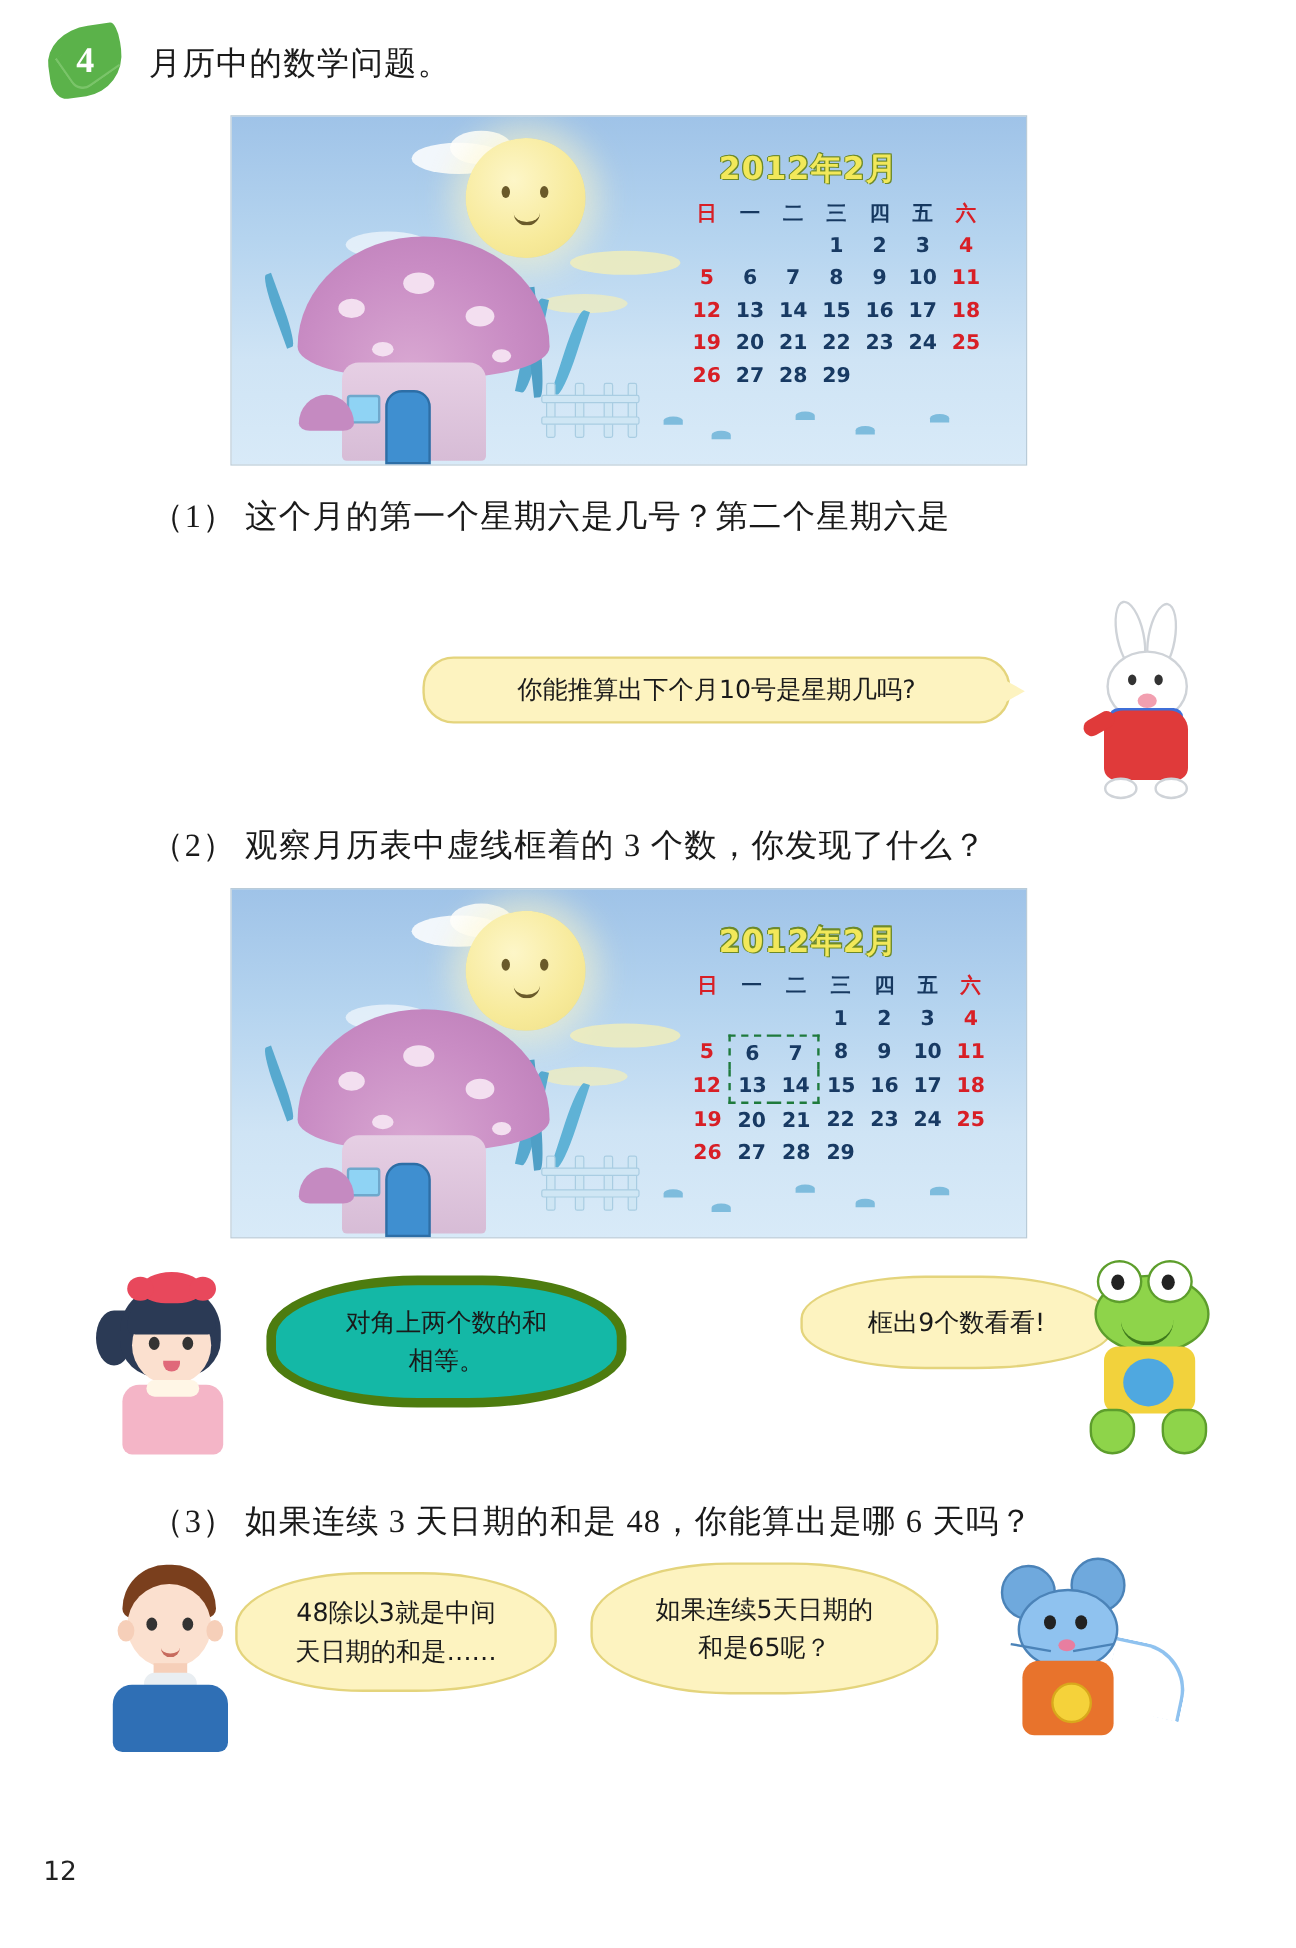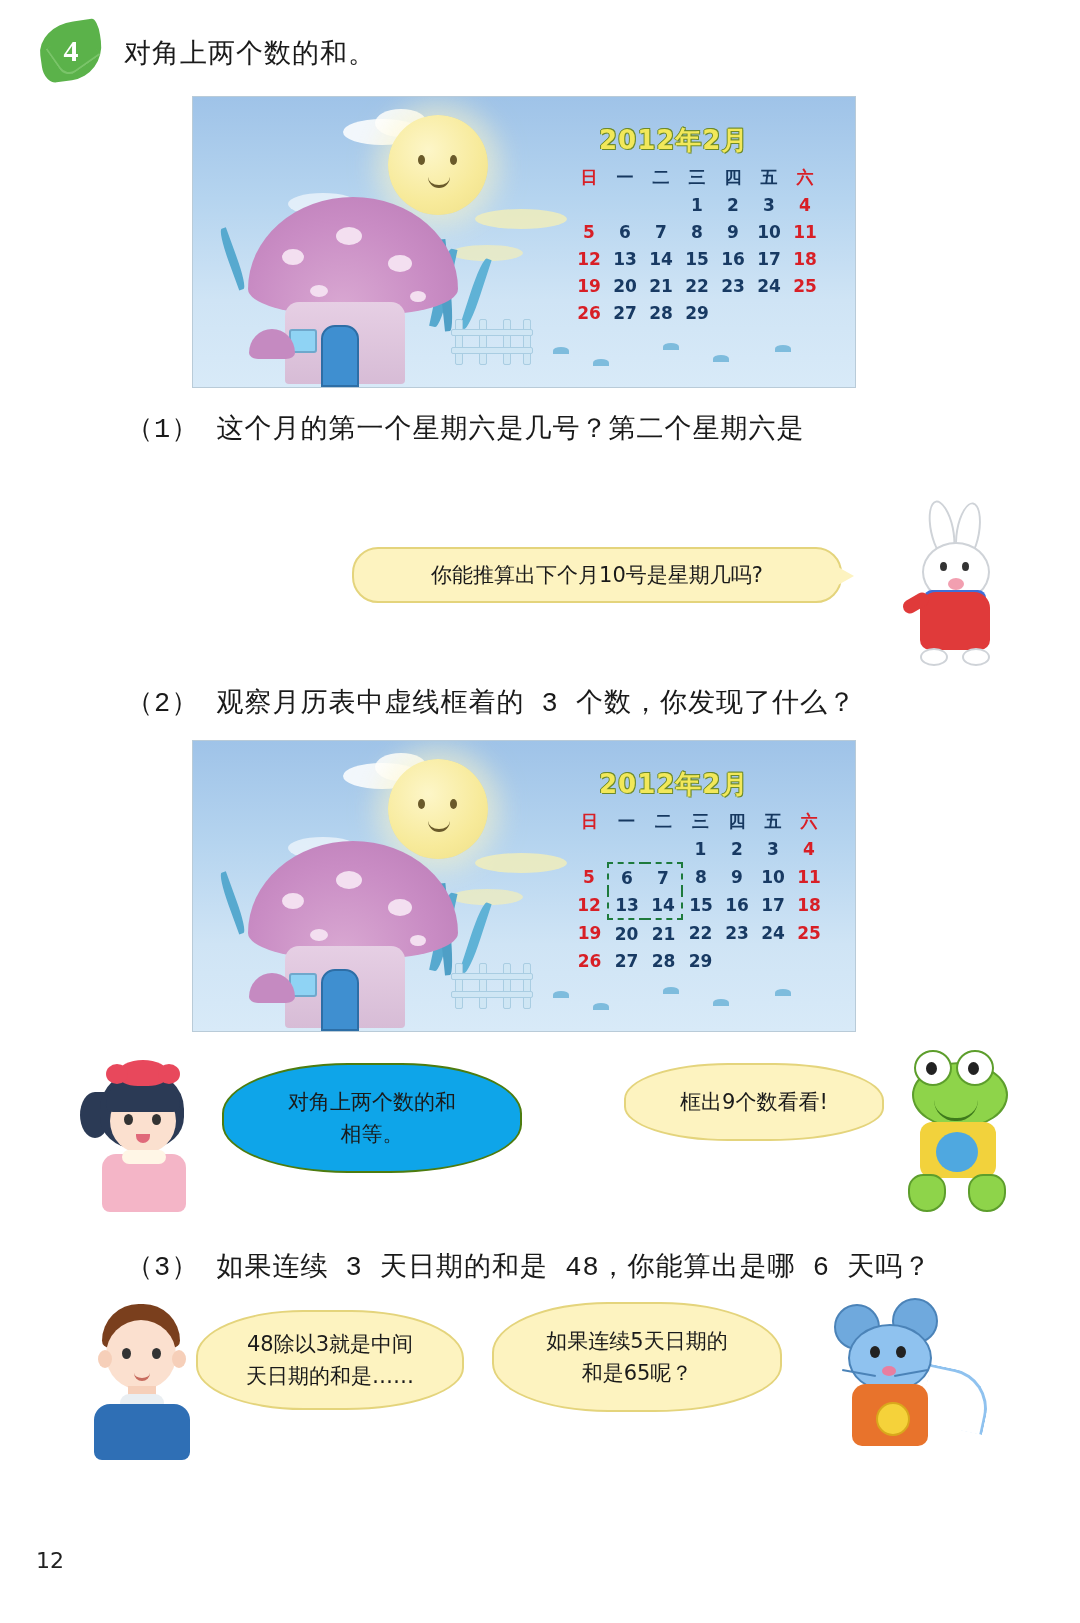--- a/index.html
+++ b/index.html
@@ -264,21 +264,21 @@
   .hl-top-right { border-top: 2px dashed #1e7a3c; border-right: 2px dashed #1e7a3c; }
   .hl-bot-left  { border-bottom: 2px dashed #1e7a3c; border-left: 2px dashed #1e7a3c; }
   .hl-bot-right { border-bottom: 2px dashed #1e7a3c; border-right: 2px dashed #1e7a3c; }
 
   
   .question {
     position: absolute;
     font-size: 27px;
     line-height: 52px;
     letter-spacing: 1px;
-    font-family: Liberation Mono, monospace;
+    font-family: Liberation Serif, serif;
   }
   .q1 { left: 126px; top: 404px; width: 880px; }
   .q2 { left: 126px; top: 678px; width: 880px; }
   .q3 { left: 126px; top: 1242px; width: 880px; }
   .q-indent { padding-left: 82px; display: block; }
 
   
   .bubble {
     position: absolute;
     font-family: "DejaVu Sans", sans-serif;
@@ -292,36 +292,36 @@
   .bubble.yellow {
     background: #fdf3c0;
     border: 2px solid #e4d47c;
   }
   .bubble.cloudy {
     background: #fdf3c0;
     border: 2px solid #e4d47c;
     border-radius: 40% 42% 44% 40% / 46% 48% 42% 44%;
   }
   .bubble.cloudy-blue {
-    background: #0ea5e9;
-    border: 2px solid #4d7c0f;
+    background: #14b8a6;
+    border: 8px solid #4d7c0f;
     border-radius: 42% 40% 44% 42% / 46% 46% 44% 44%;
   }
   .b1 { left: 352px; top: 547px; width: 490px; height: 56px; display: flex; align-items: center; justify-content: center; }
   .b1::after {
     content: "";
     position: absolute;
     right: -14px;
     top: 18px;
     border-left: 16px solid #fdf3c0;
     border-top: 9px solid transparent;
     border-bottom: 9px solid transparent;
   }
   .b2 { left: 222px; top: 1063px; width: 300px; height: 110px; display: flex; align-items: center; justify-content: center; text-align: center; }
-  .b3 { left: 624px; top: 1063px; width: 260px; height: 78px; display: flex; align-items: center; justify-content: center; text-align: center; }
+  .b3 { left: 667px; top: 1063px; width: 260px; height: 78px; display: flex; align-items: center; justify-content: center; text-align: center; }
   .b4 { left: 196px; top: 1310px; width: 268px; height: 100px; display: flex; align-items: center; justify-content: center; text-align: center; }
   .b5 { left: 492px; top: 1302px; width: 290px; height: 110px; display: flex; align-items: center; justify-content: center; text-align: center; }
   .bubble .line { display: block; }
 
   
   .char { position: absolute; }
 
   
   .rabbit { left: 900px; top: 500px; width: 110px; height: 170px; }
   .rabbit .ear {
@@ -434,21 +434,21 @@
 </style>
 </head>
 <body>
 
 <div class="exercise-header">
   <div class="leaf-badge">
     <div class="leaf"></div>
     <div class="vein"></div>
     <div class="num">4</div>
   </div>
-  <div class="header-text">对角上两个数的和。</div>
+  <div class="header-text">月历中的数学问题。</div>
 </div>
 
 <div class="calendar-card first">
   <div class="cloud c1"></div>
   <div class="cloud c2"></div>
   <div class="moon">
     <div class="eye l"></div>
     <div class="eye r"></div>
     <div class="mouth"></div>
   </div>

